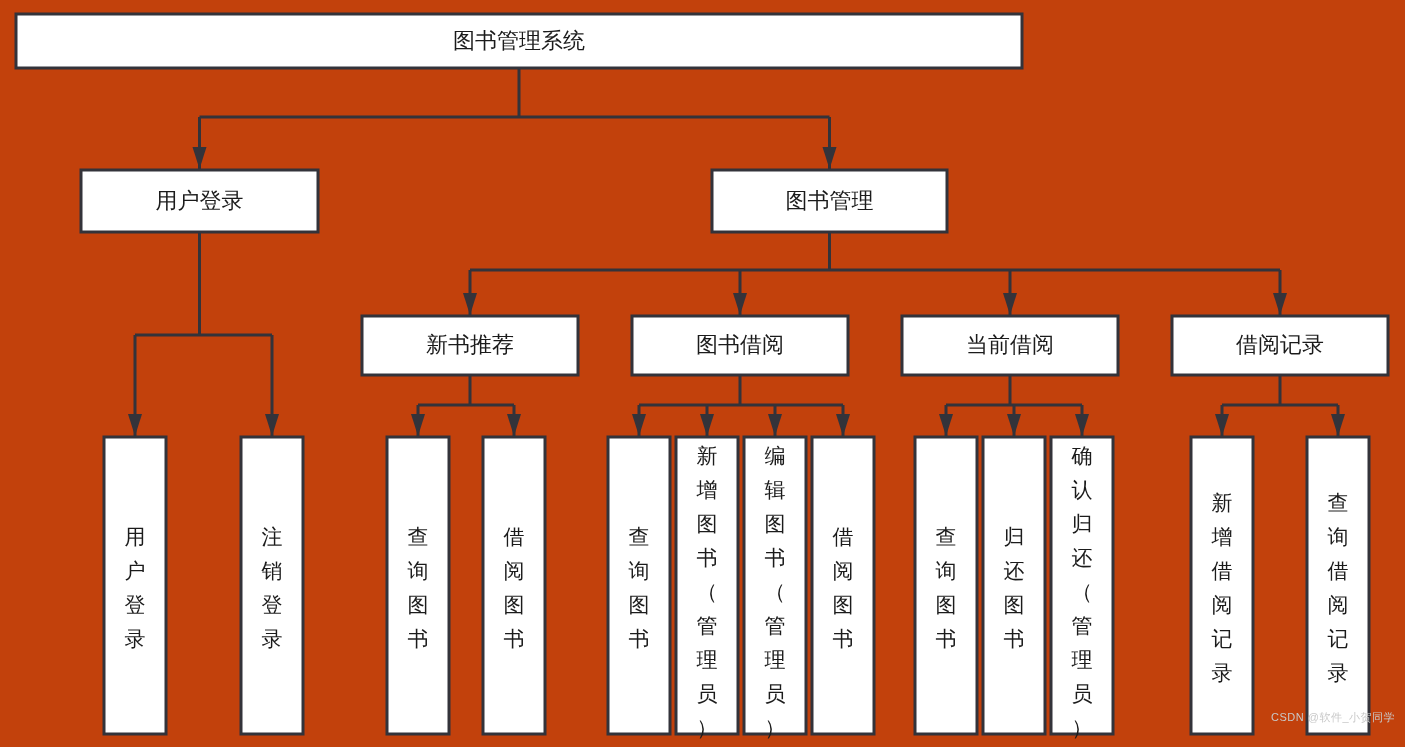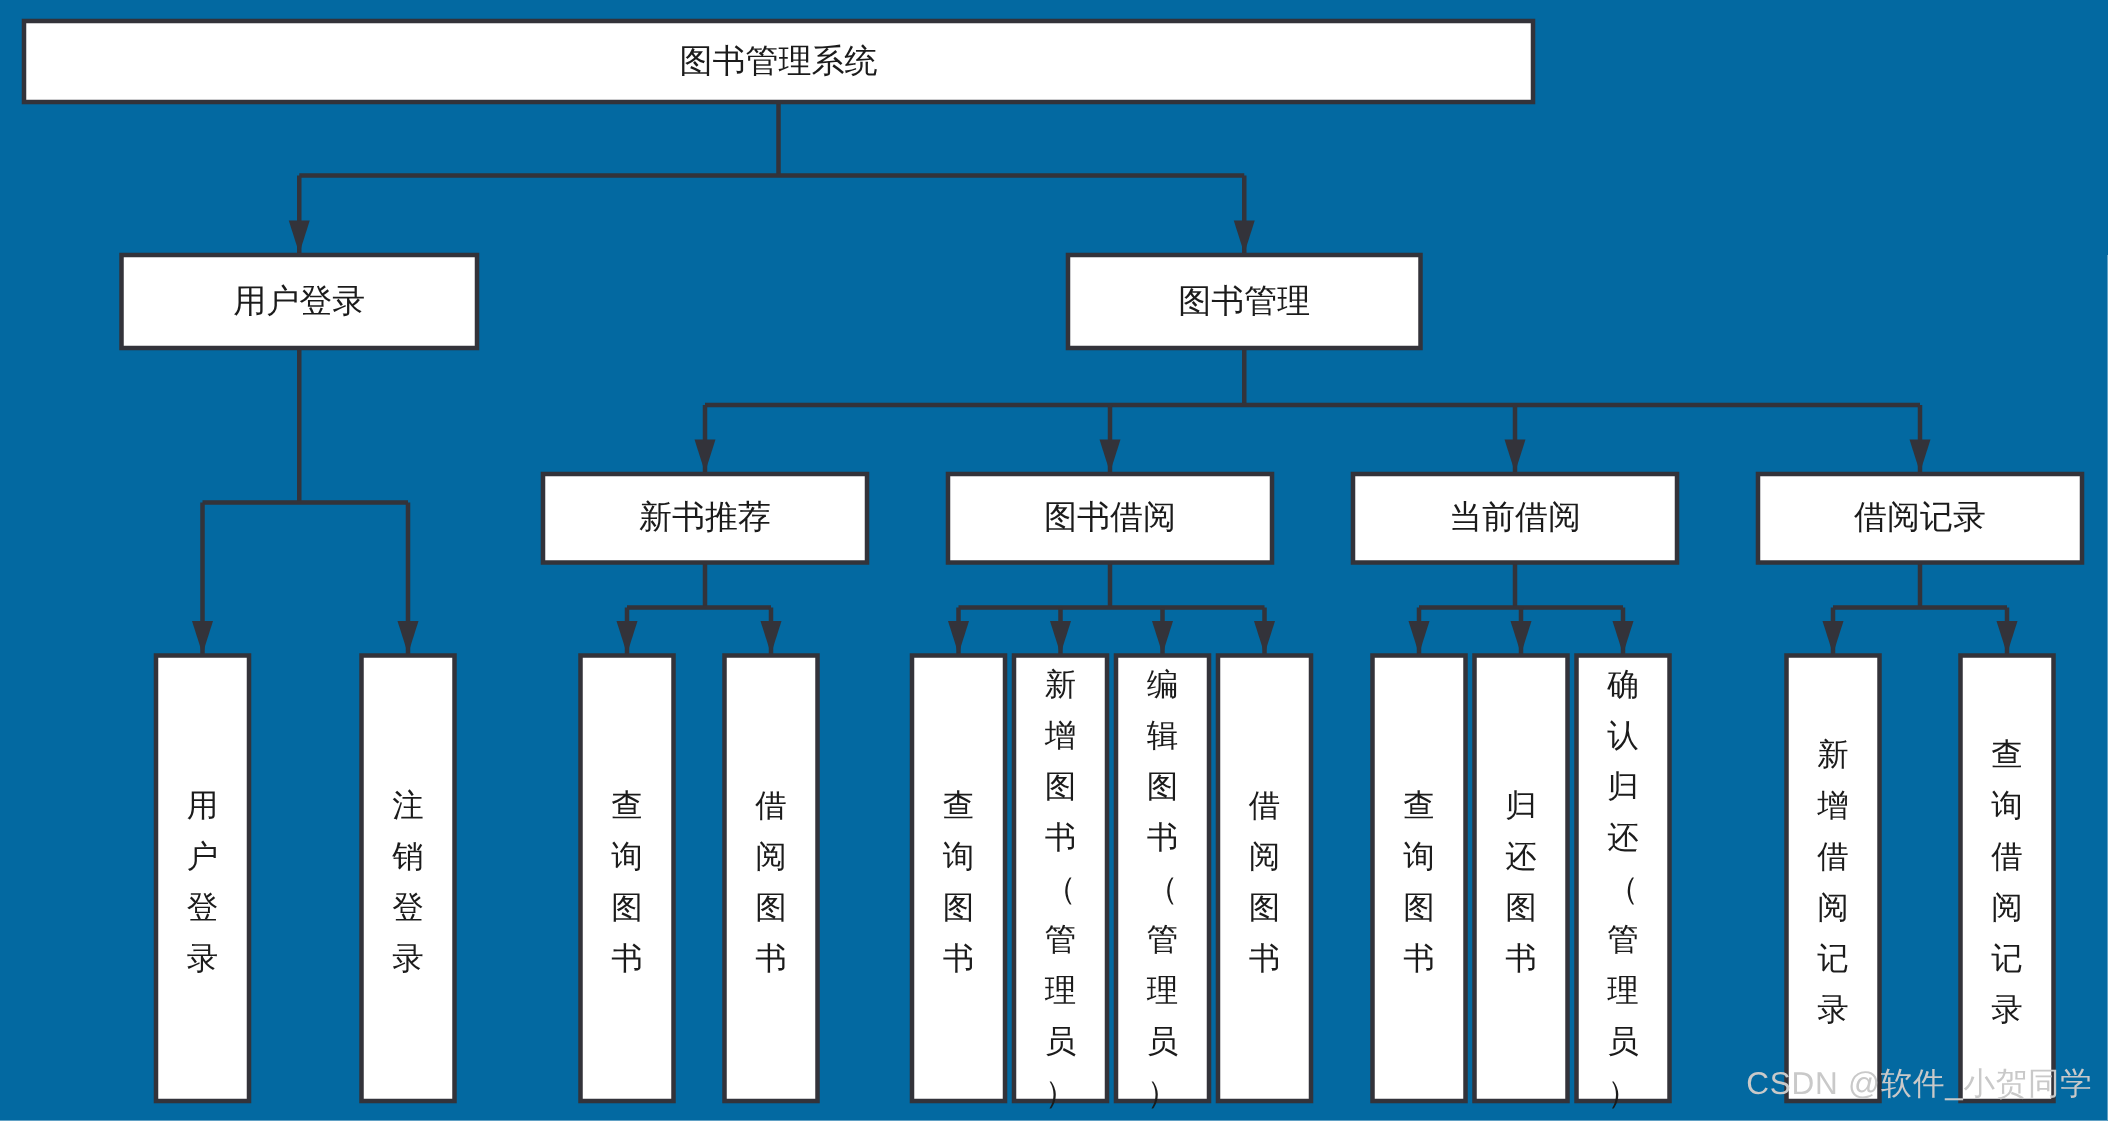--- a/index.html
+++ b/index.html
@@ -11,21 +11,21 @@
   body {
     width: 1405px;
     height: 747px;
     font-family: "Liberation Sans", "DejaVu Sans", sans-serif;
     overflow: hidden;
   }
   #diagram-root {
     position: relative;
     width: 1405px;
     height: 747px;
-    background: #0369a1;
+    background: #c2410c;
   }
   svg.tree-canvas {
     position: absolute;
     left: 0;
     top: 0;
     width: 1405px;
     height: 747px;
     display: block;
   }
   .node-box {
@@ -52,23 +52,23 @@
   }
   .node-label-vertical {
     fill: #1b1b1b;
     font-family: "Liberation Sans", "DejaVu Sans", sans-serif;
     font-size: 21px;
     text-anchor: middle;
   }
   .watermark-text {
     position: absolute;
     right: 10px;
-    bottom: 11px;
+    bottom: 22px;
     color: #c9c9c9;
-    font-size: 21px;
+    font-size: 11px;
     font-family: "Liberation Sans", "DejaVu Sans", sans-serif;
     letter-spacing: 0.5px;
     white-space: nowrap;
     user-select: none;
     text-align: center;
   }
 </style>
 </head>
 <body>
 

